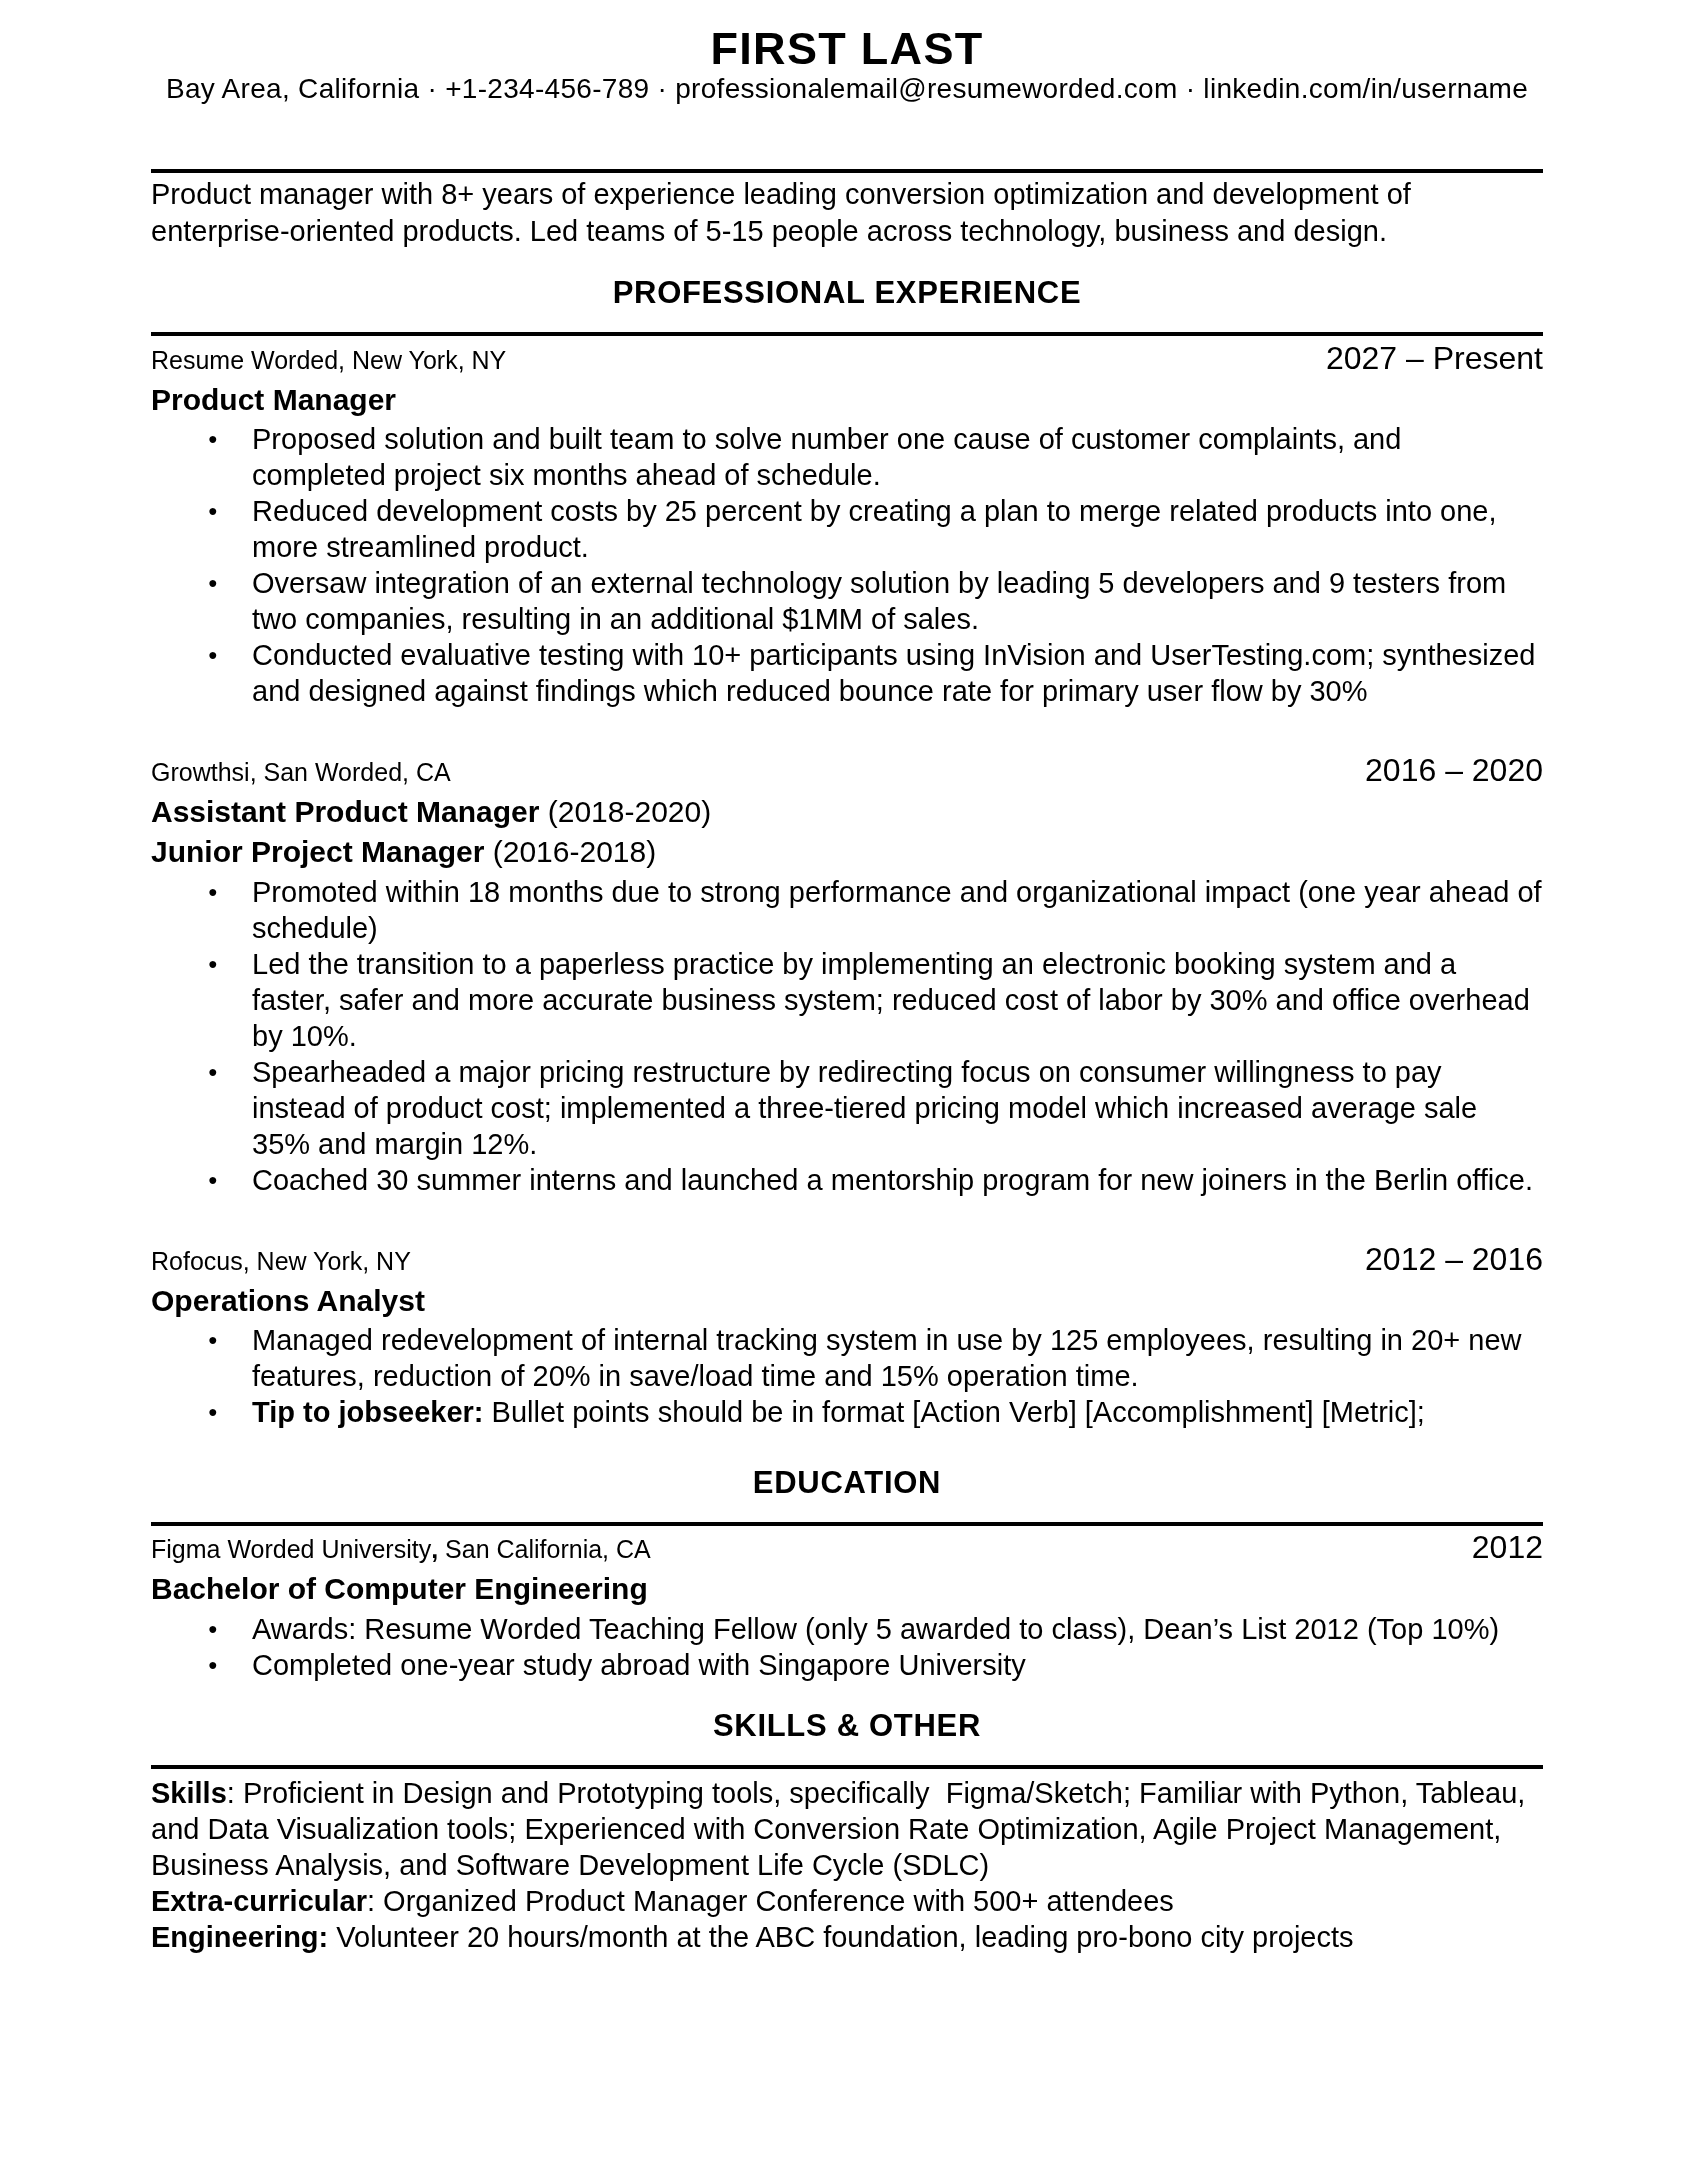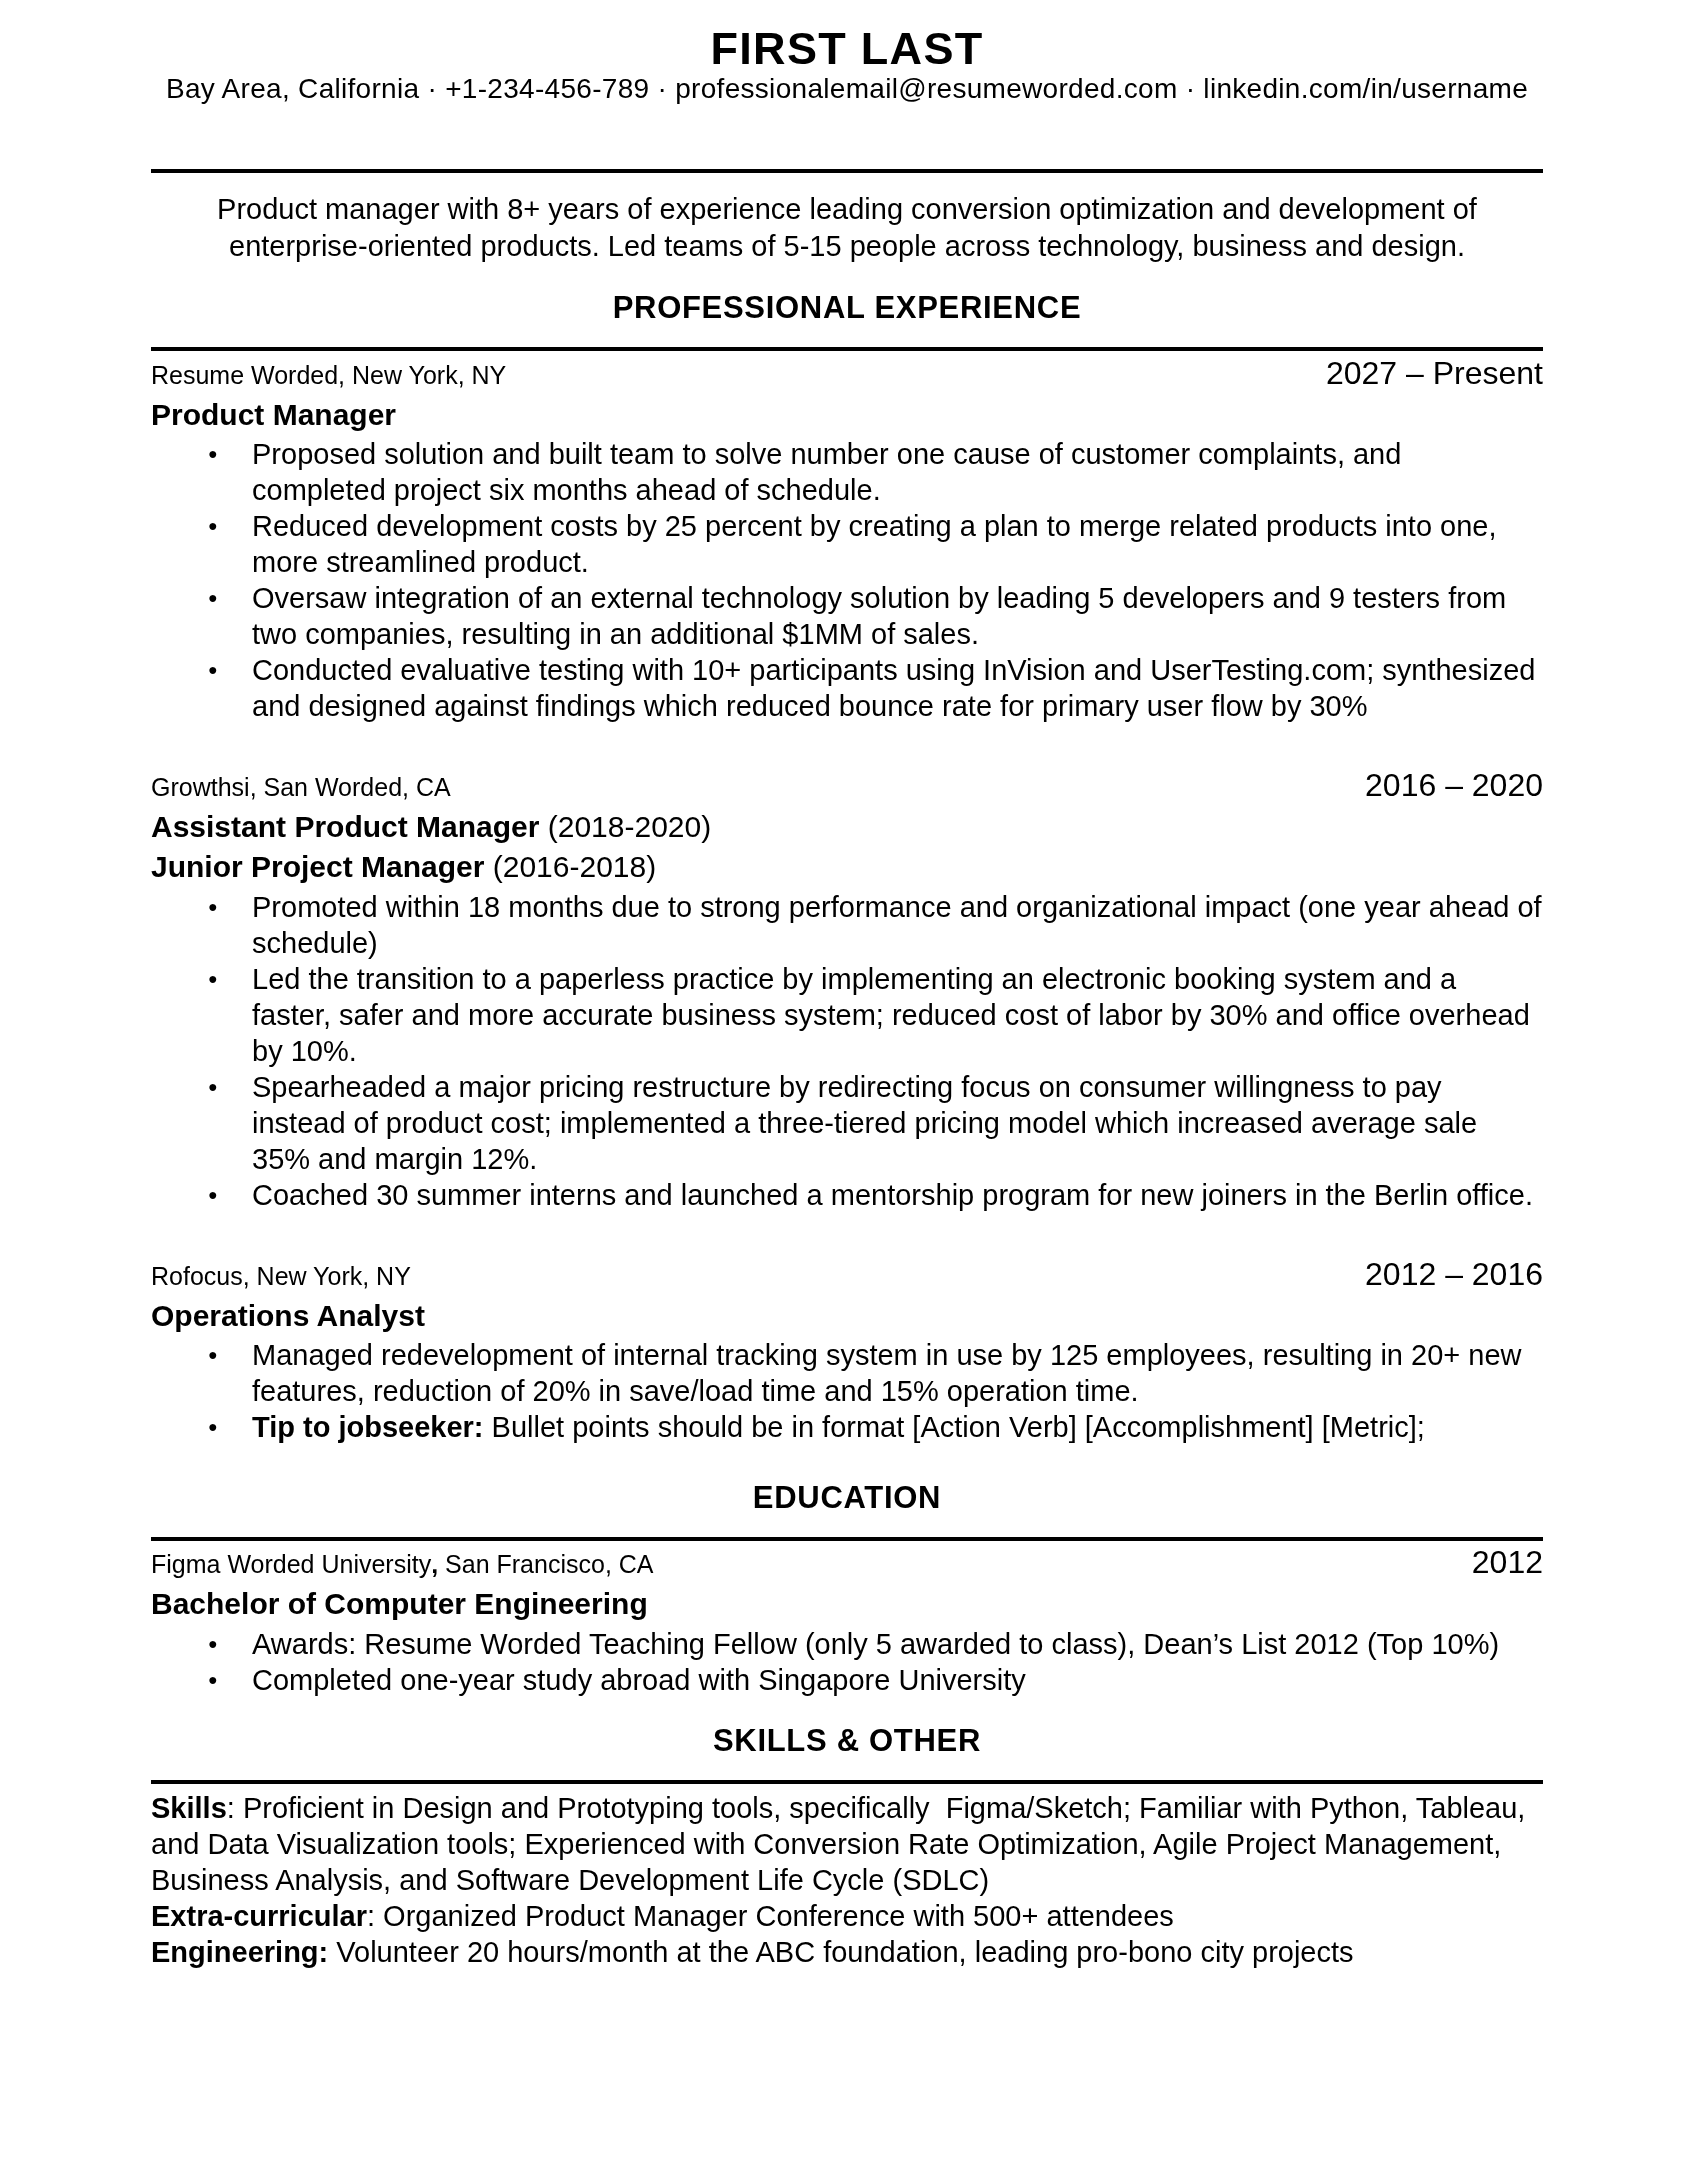--- a/index.html
+++ b/index.html
@@ -11,21 +11,21 @@
     background:#ffffff;
     color:#000;
     font-family:"Liberation Sans","DejaVu Sans",sans-serif;
     overflow:hidden;
   }
   b{font-weight:700;}
   .name{margin:0;font-size:45px;line-height:41px;font-weight:700;text-align:center;letter-spacing:1.3px;}
   .contact{margin:2.6px 0 0;font-size:28px;line-height:33px;text-align:center;letter-spacing:0.3px;}
   hr{border:none;border-top:4px solid #000;height:0;margin:0;}
   .top-rule{margin-top:64px;}
-  .summary{margin:18px 0 0;font-size:29px;line-height:37px;text-align:center;}
+  .summary{margin:3px 0 0;font-size:29px;line-height:37px;}
   .section-title{margin:0;font-size:31px;line-height:37px;font-weight:700;text-align:center;letter-spacing:0.7px;}
   .st-exp{margin-top:24px;}
   .st-edu{margin-top:34px;}
   .st-skills{margin-top:24px;}
   .section-rule{margin-top:21px;}
   .job:first-child{margin-top:2.6px;}
   .job + .job{margin-top:41px;}
   .row{display:flex;justify-content:space-between;align-items:baseline;}
   .company{font-size:25px;line-height:40px;}
   .dates{font-size:32px;line-height:40px;text-align:right;}
@@ -91,21 +91,21 @@
           <li><b></b><span>Managed redevelopment of internal tracking system in use by 125 employees, resulting in 20+ new features, reduction of 20% in save/load time and 15% operation time.</span></li>
           <li><b>Tip to jobseeker:</b><span> Bullet points should be in format [Action Verb] [Accomplishment] [Metric];</span></li>
         </ul>
       </div>
     </div>
 
   <h2 class="section-title st-edu">EDUCATION</h2>
   <hr class="section-rule">
   <div class="edu-block">
     <div class="row edu-row">
-      <span class="company"><span>Figma Worded University</span><b>,</b><span> San Francisco, CA</span></span>
+      <span class="company"><span>Figma Worded University</span><b>,</b><span> San California, CA</span></span>
       <span class="dates">2012</span>
     </div>
     <div class="degree">Bachelor of Computer Engineering</div>
     <ul class="bullets">
         <li><b></b><span>Awards: Resume Worded Teaching Fellow (only 5 awarded to class), Dean’s List 2012 (Top 10%)</span></li>
         <li><b></b><span>Completed one-year study abroad with Singapore University</span></li>
       </ul>
   </div>
 
   <h2 class="section-title st-skills">SKILLS &amp; OTHER</h2>

